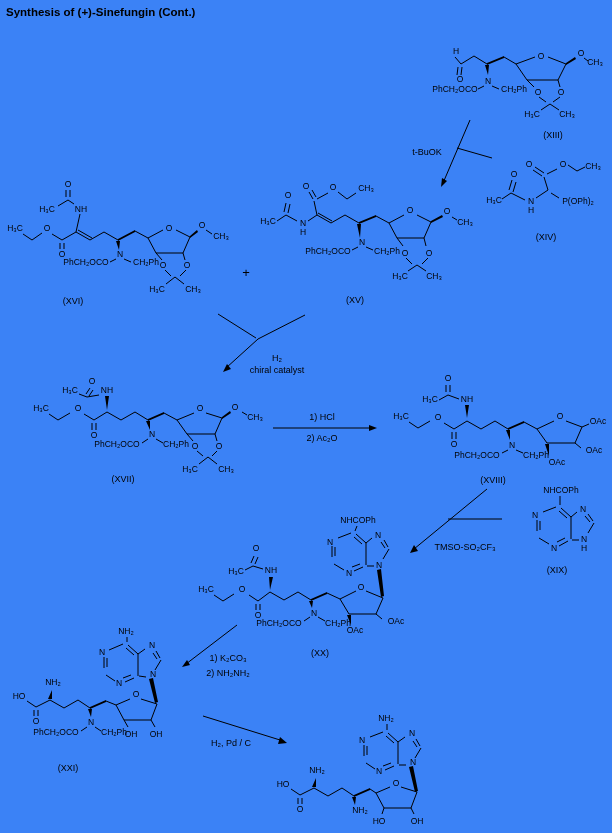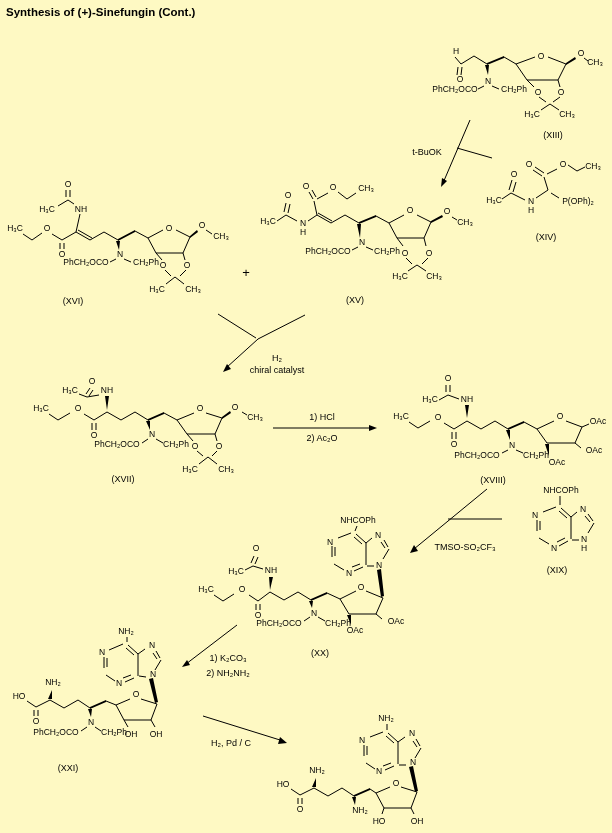--- a/index.html
+++ b/index.html
@@ -1,16 +1,16 @@
 <!DOCTYPE html>
 <html><head>
 <meta charset="utf-8">
 <style>
   html,body{margin:0;padding:0;background:#fff;}
-  .page{position:relative;width:612px;height:833px;background:#fef9c3;overflow:hidden;}
+  .page{position:relative;width:612px;height:833px;background:#3b82f6;overflow:hidden;}
   svg{display:block;}
   svg text{font-family:"Liberation Sans","DejaVu Sans",sans-serif;fill:#000;}
   .ttl{font-size:11.5px;font-weight:bold;text-anchor:start;}
   .a{font-size:8.5px;text-anchor:middle;}
   .lb{font-size:9px;text-anchor:middle;}
   .rg{font-size:9px;text-anchor:middle;}
   .plus{font-size:13px;text-anchor:middle;}
   .b{stroke:#000;stroke-width:1;fill:none;}
   .w{stroke:none;fill:#000;}
 </style>

